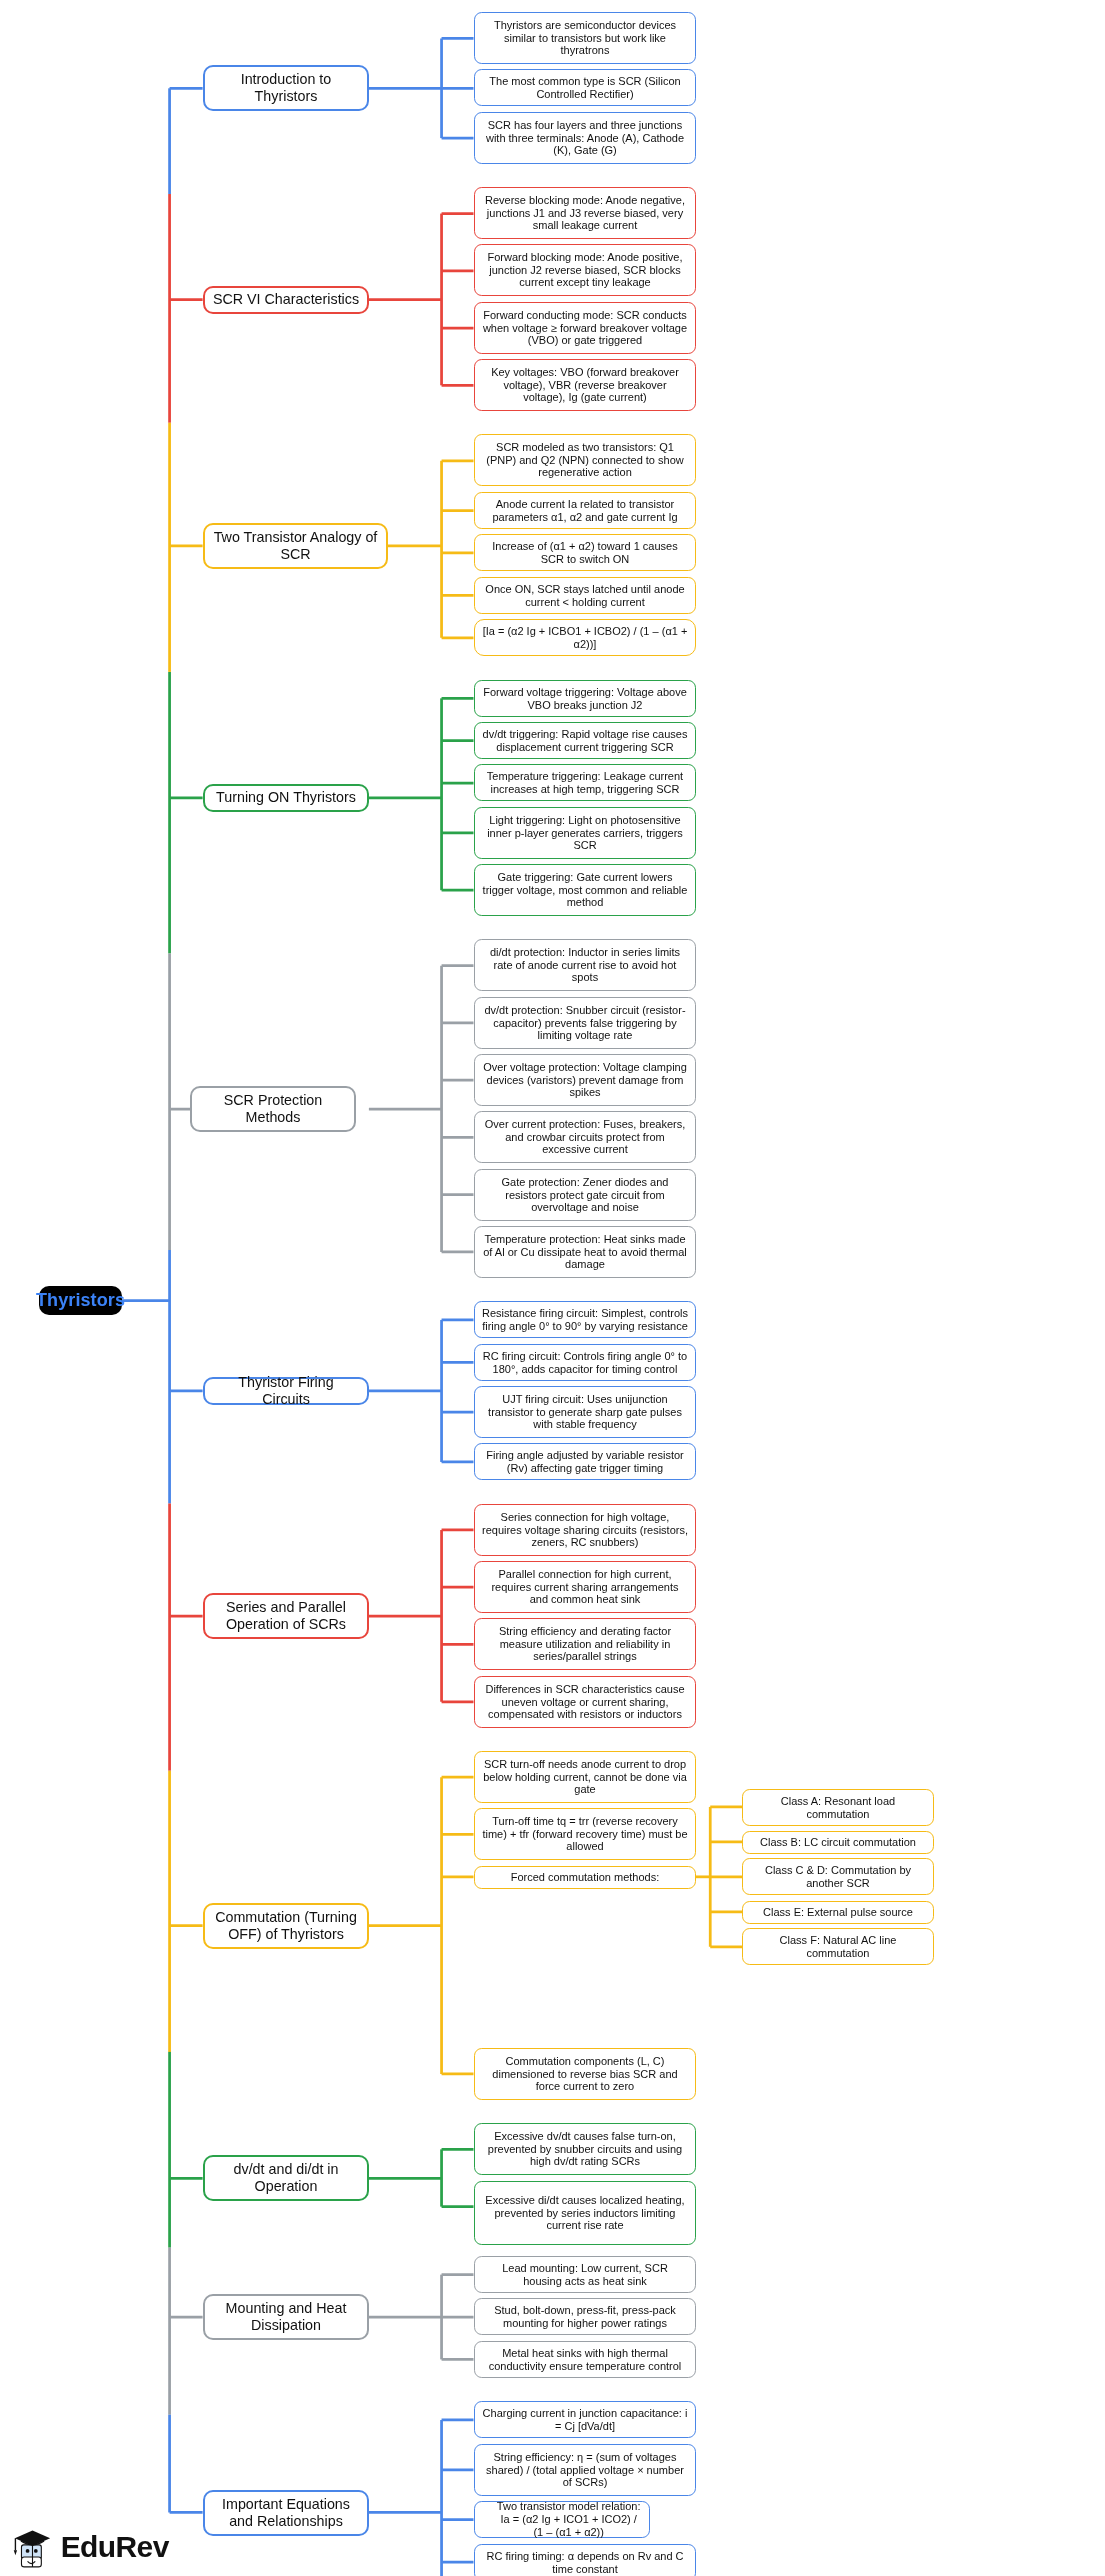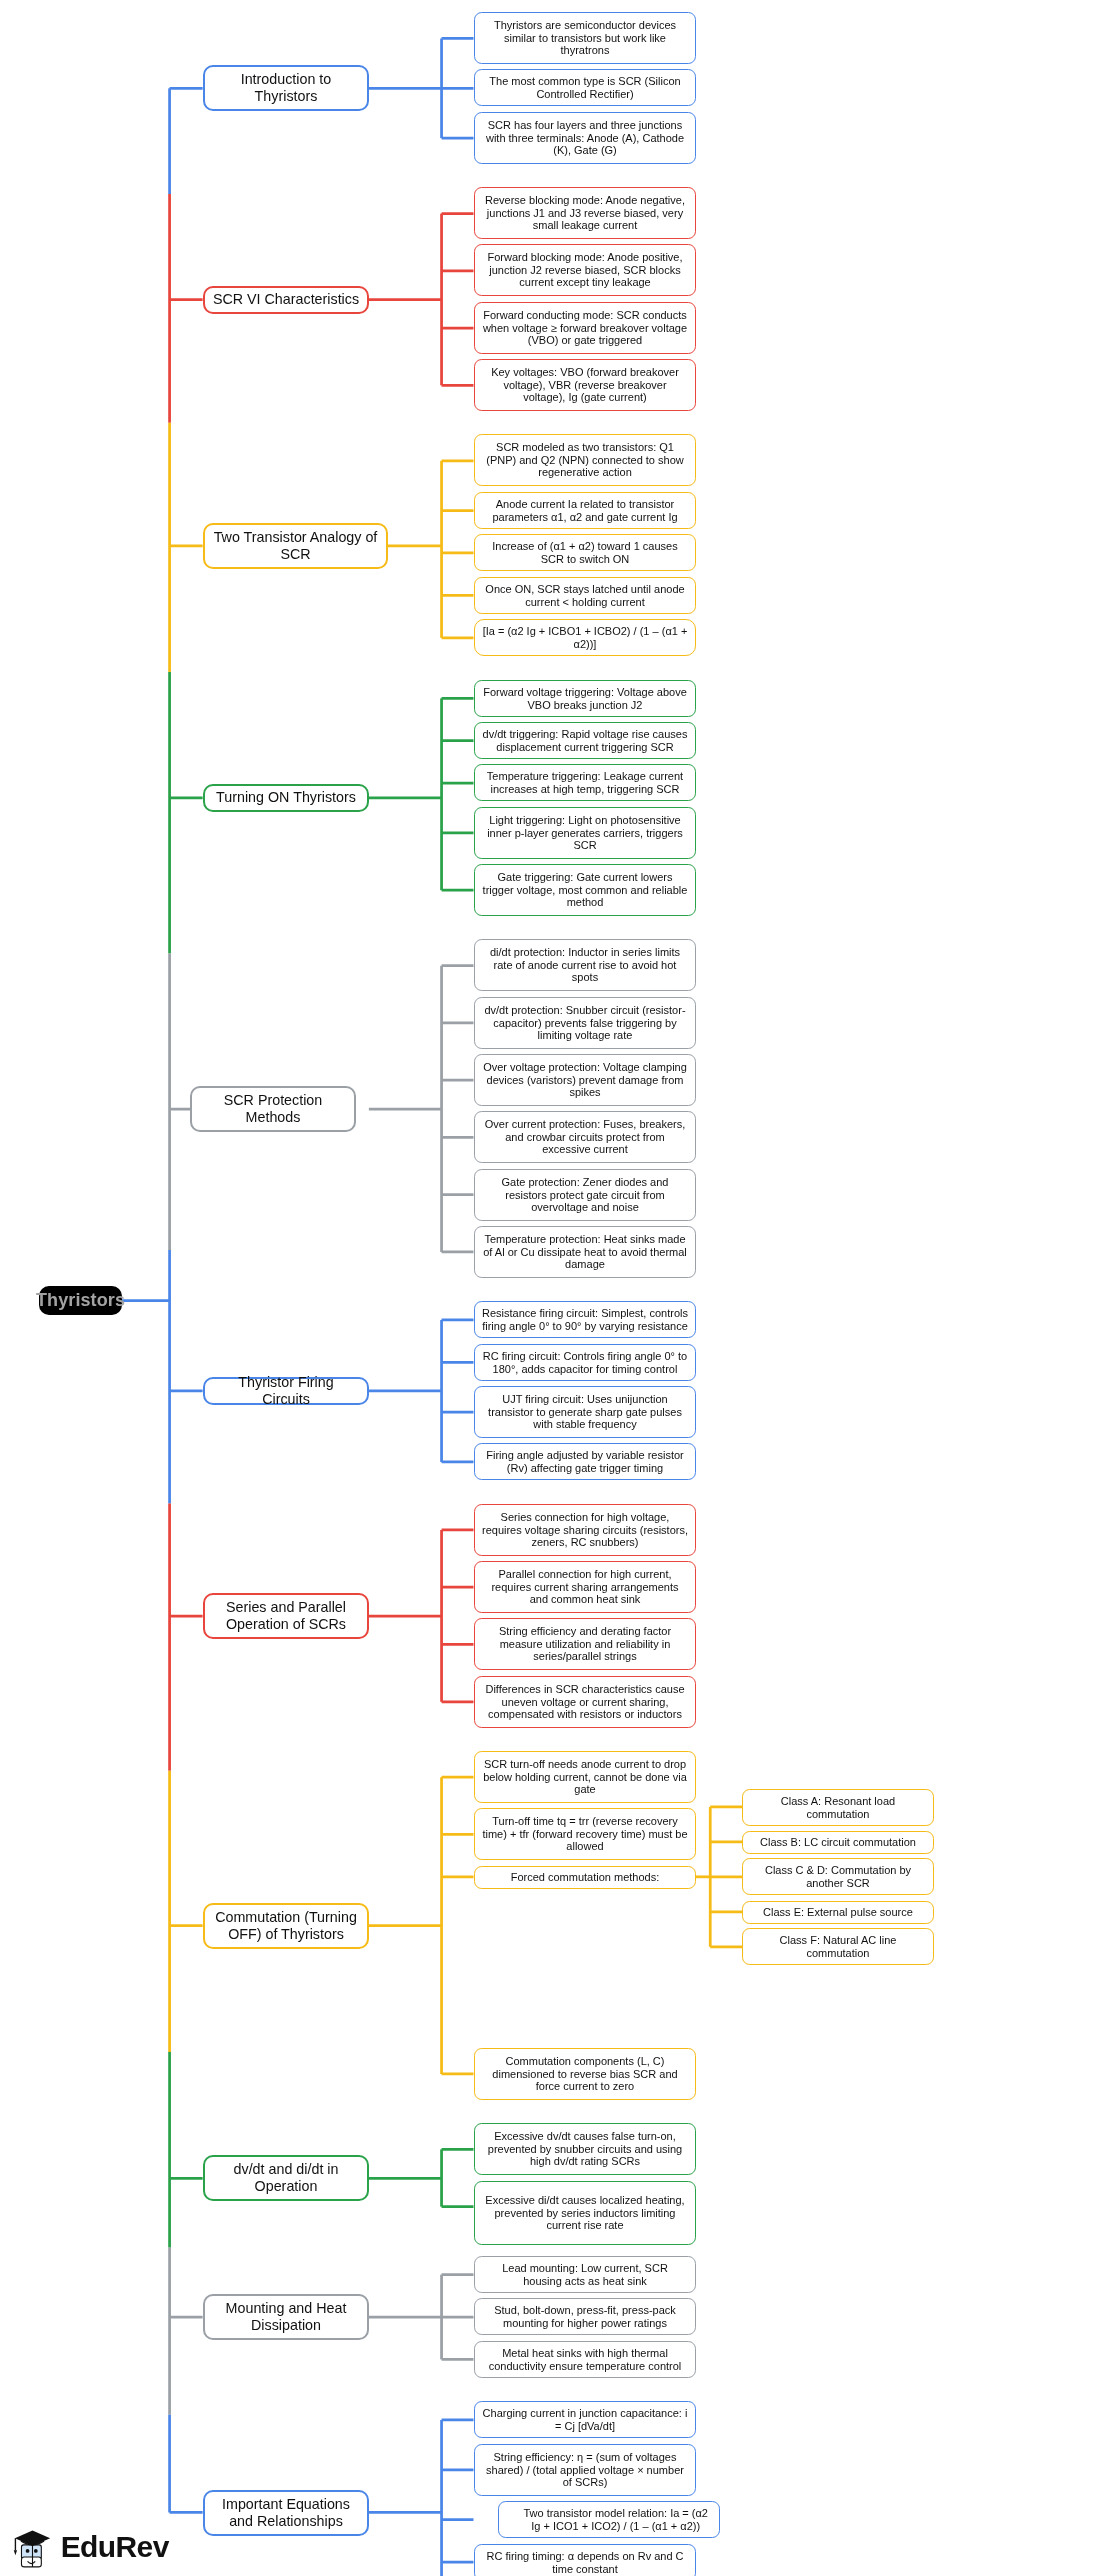--- a/index.html
+++ b/index.html
@@ -28,21 +28,21 @@
     display:flex;
     align-items:center;
     justify-content:center;
     text-align:center;
     color:#111111;
     line-height:1.18;
   }
   
   .node.root{
     background:#000000;
-    color:#a3a3a3;
+    color:#3b82f6;
     border:0;
     border-radius:10px;
     font-size:18px;
     font-weight:bold;
     letter-spacing:0.1px;
   }
   
   .node.lvl1{
     border-width:2.2px;
     border-radius:10px;
@@ -350,21 +350,21 @@
       </div>
       <div class="node lvl1" style="left: 203px; top: 2490px; width: 166px; height: 46px; border-color: rgb(74, 134, 232);">
         <span>Important Equations and Relationships</span>
       </div>
       <div class="node lvl2" style="left: 474px; top: 2401px; width: 222px; height: 37px; border-color: rgb(74, 134, 232);">
         <span>Charging current in junction capacitance: i = Cj [dVa/dt]</span>
       </div>
       <div class="node lvl2" style="left: 474px; top: 2444px; width: 222px; height: 52px; border-color: rgb(74, 134, 232);">
         <span>String efficiency: η = (sum of voltages shared) / (total applied voltage × number of SCRs)</span>
       </div>
-      <div class="node lvl2" style="left: 498px; top: 2501px; width: 222px; height: 37px; border-color: rgb(74, 134, 232); padding-left: 20px;">
+      <div class="node lvl2" style="left: 474px; top: 2501px; width: 176px; height: 37px; border-color: rgb(74, 134, 232); padding-left: 20px;">
         <span>Two transistor model relation: Ia = (α2 Ig + ICO1 + ICO2) / (1 – (α1 + α2))</span>
       </div>
       <div class="node lvl2" style="left: 474px; top: 2544px; width: 222px; height: 37px; border-color: rgb(74, 134, 232);">
         <span>RC firing timing: α depends on Rv and C time constant</span>
       </div>
       <div class="node root" style="left: 39px; top: 1286px; width: 83px; height: 29px;">
         <span>Thyristors</span>
       </div>
     </div>
 

